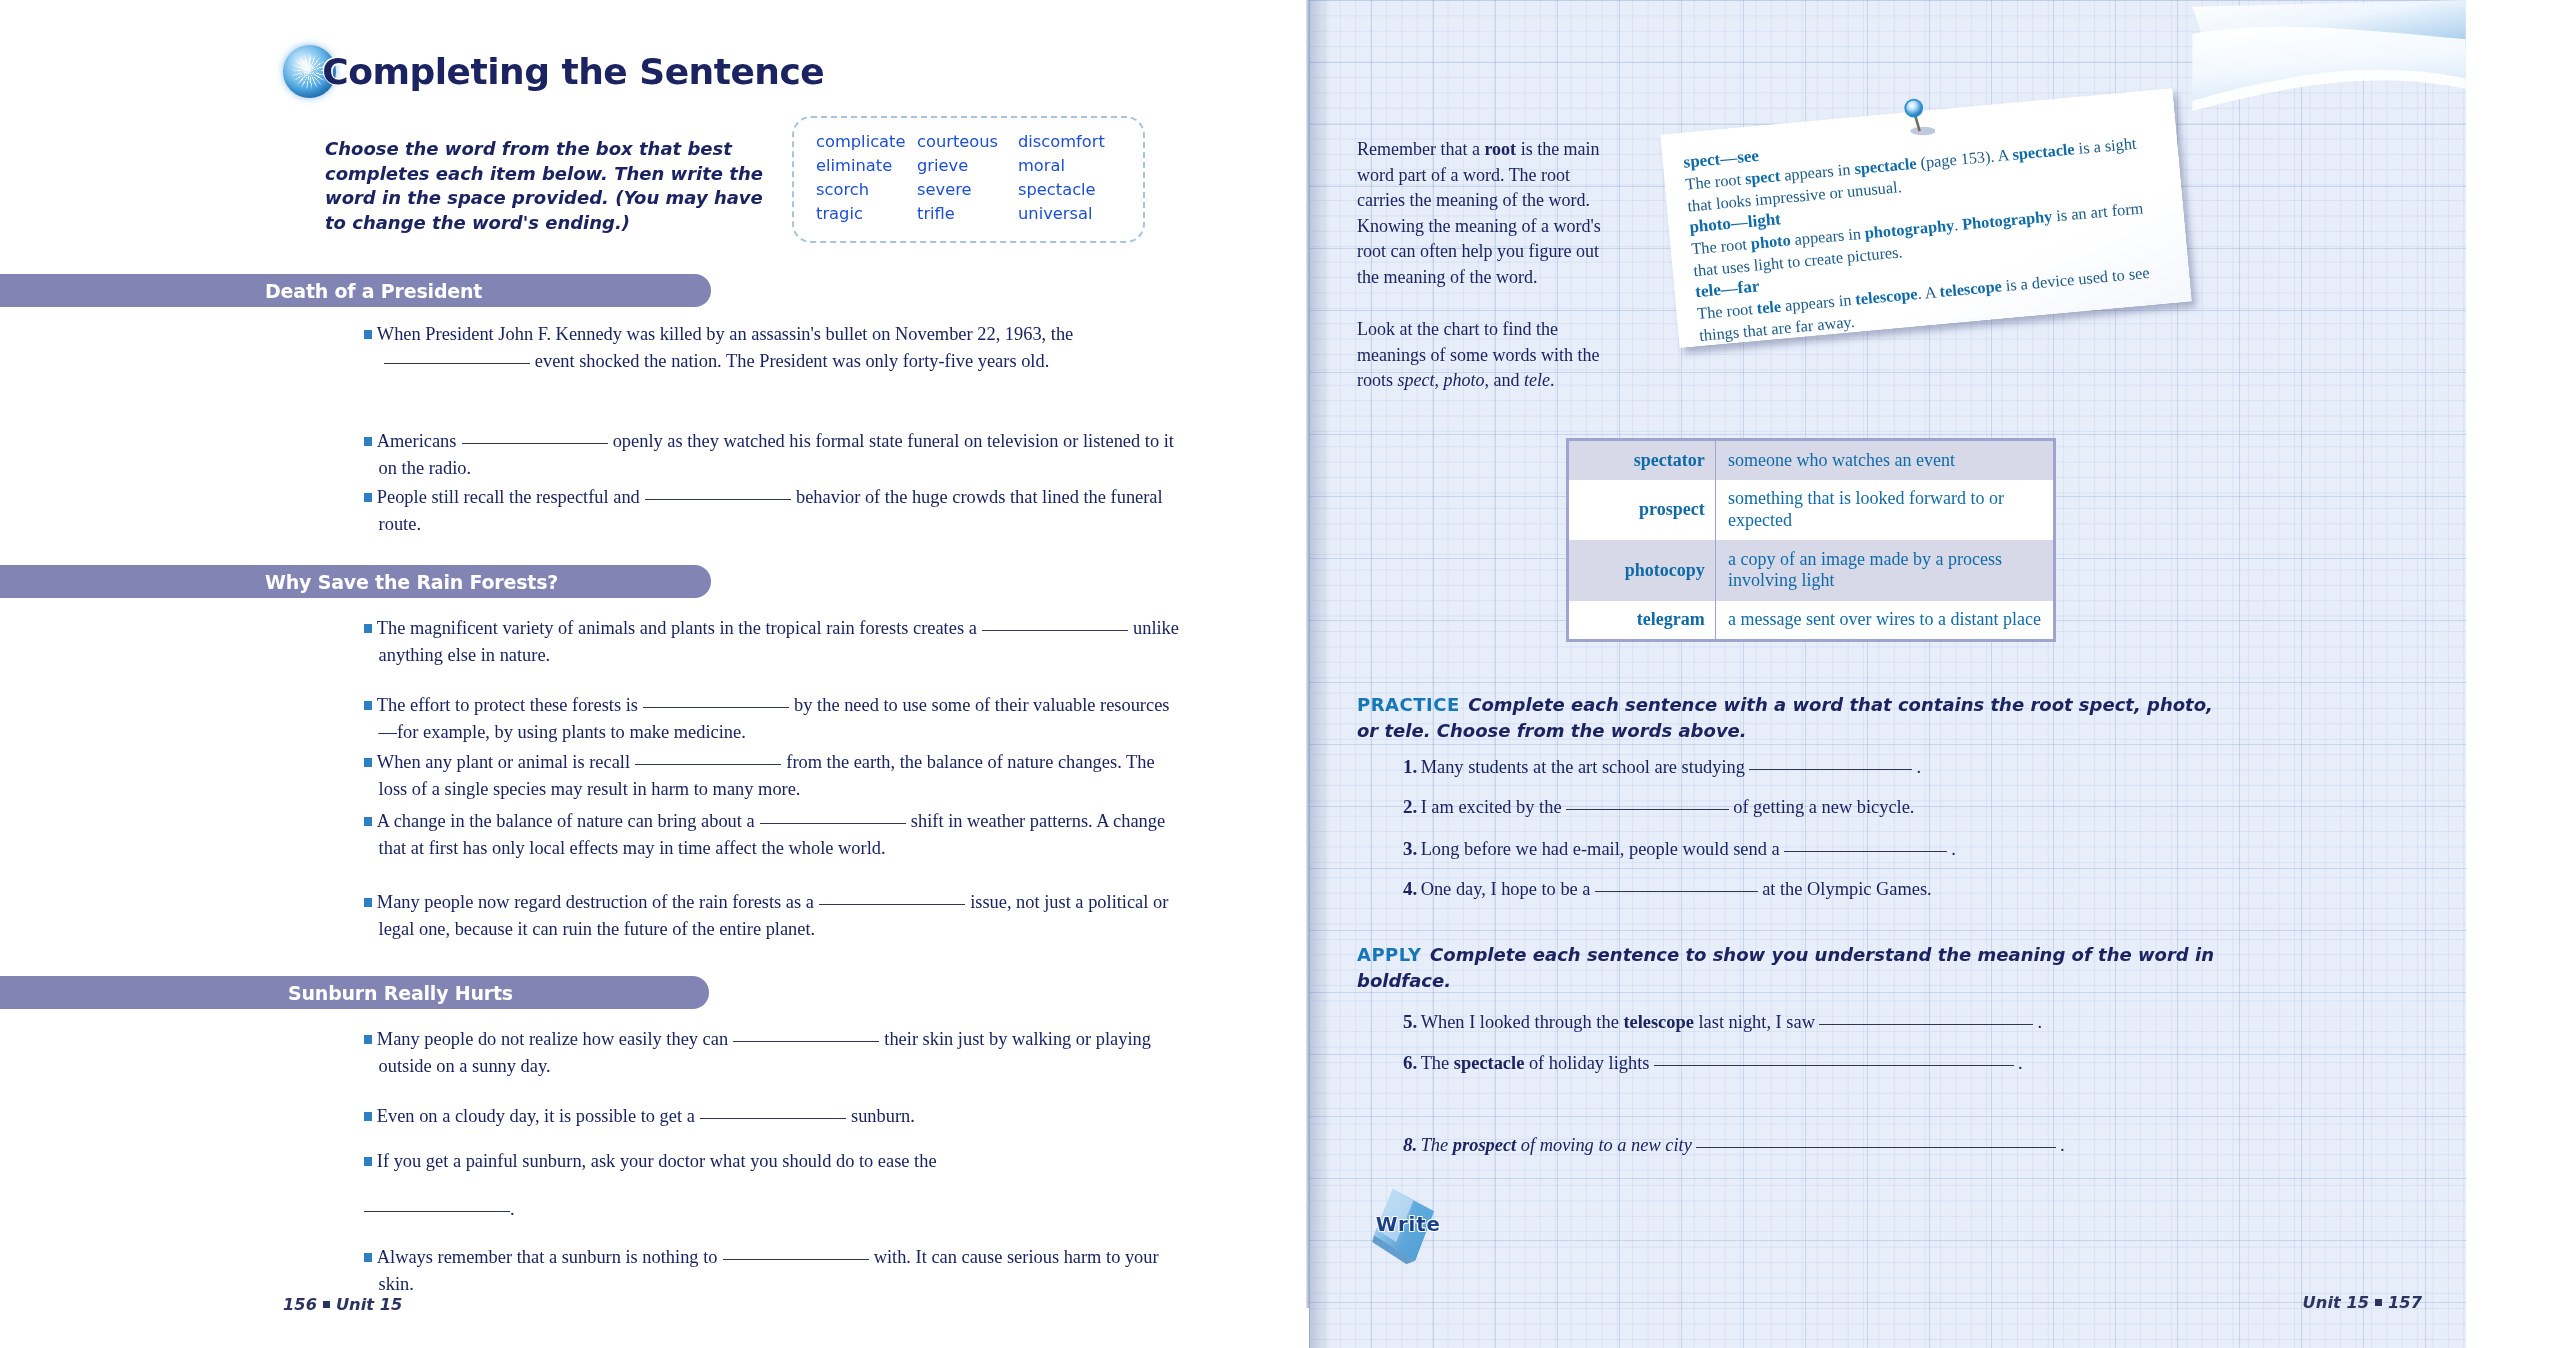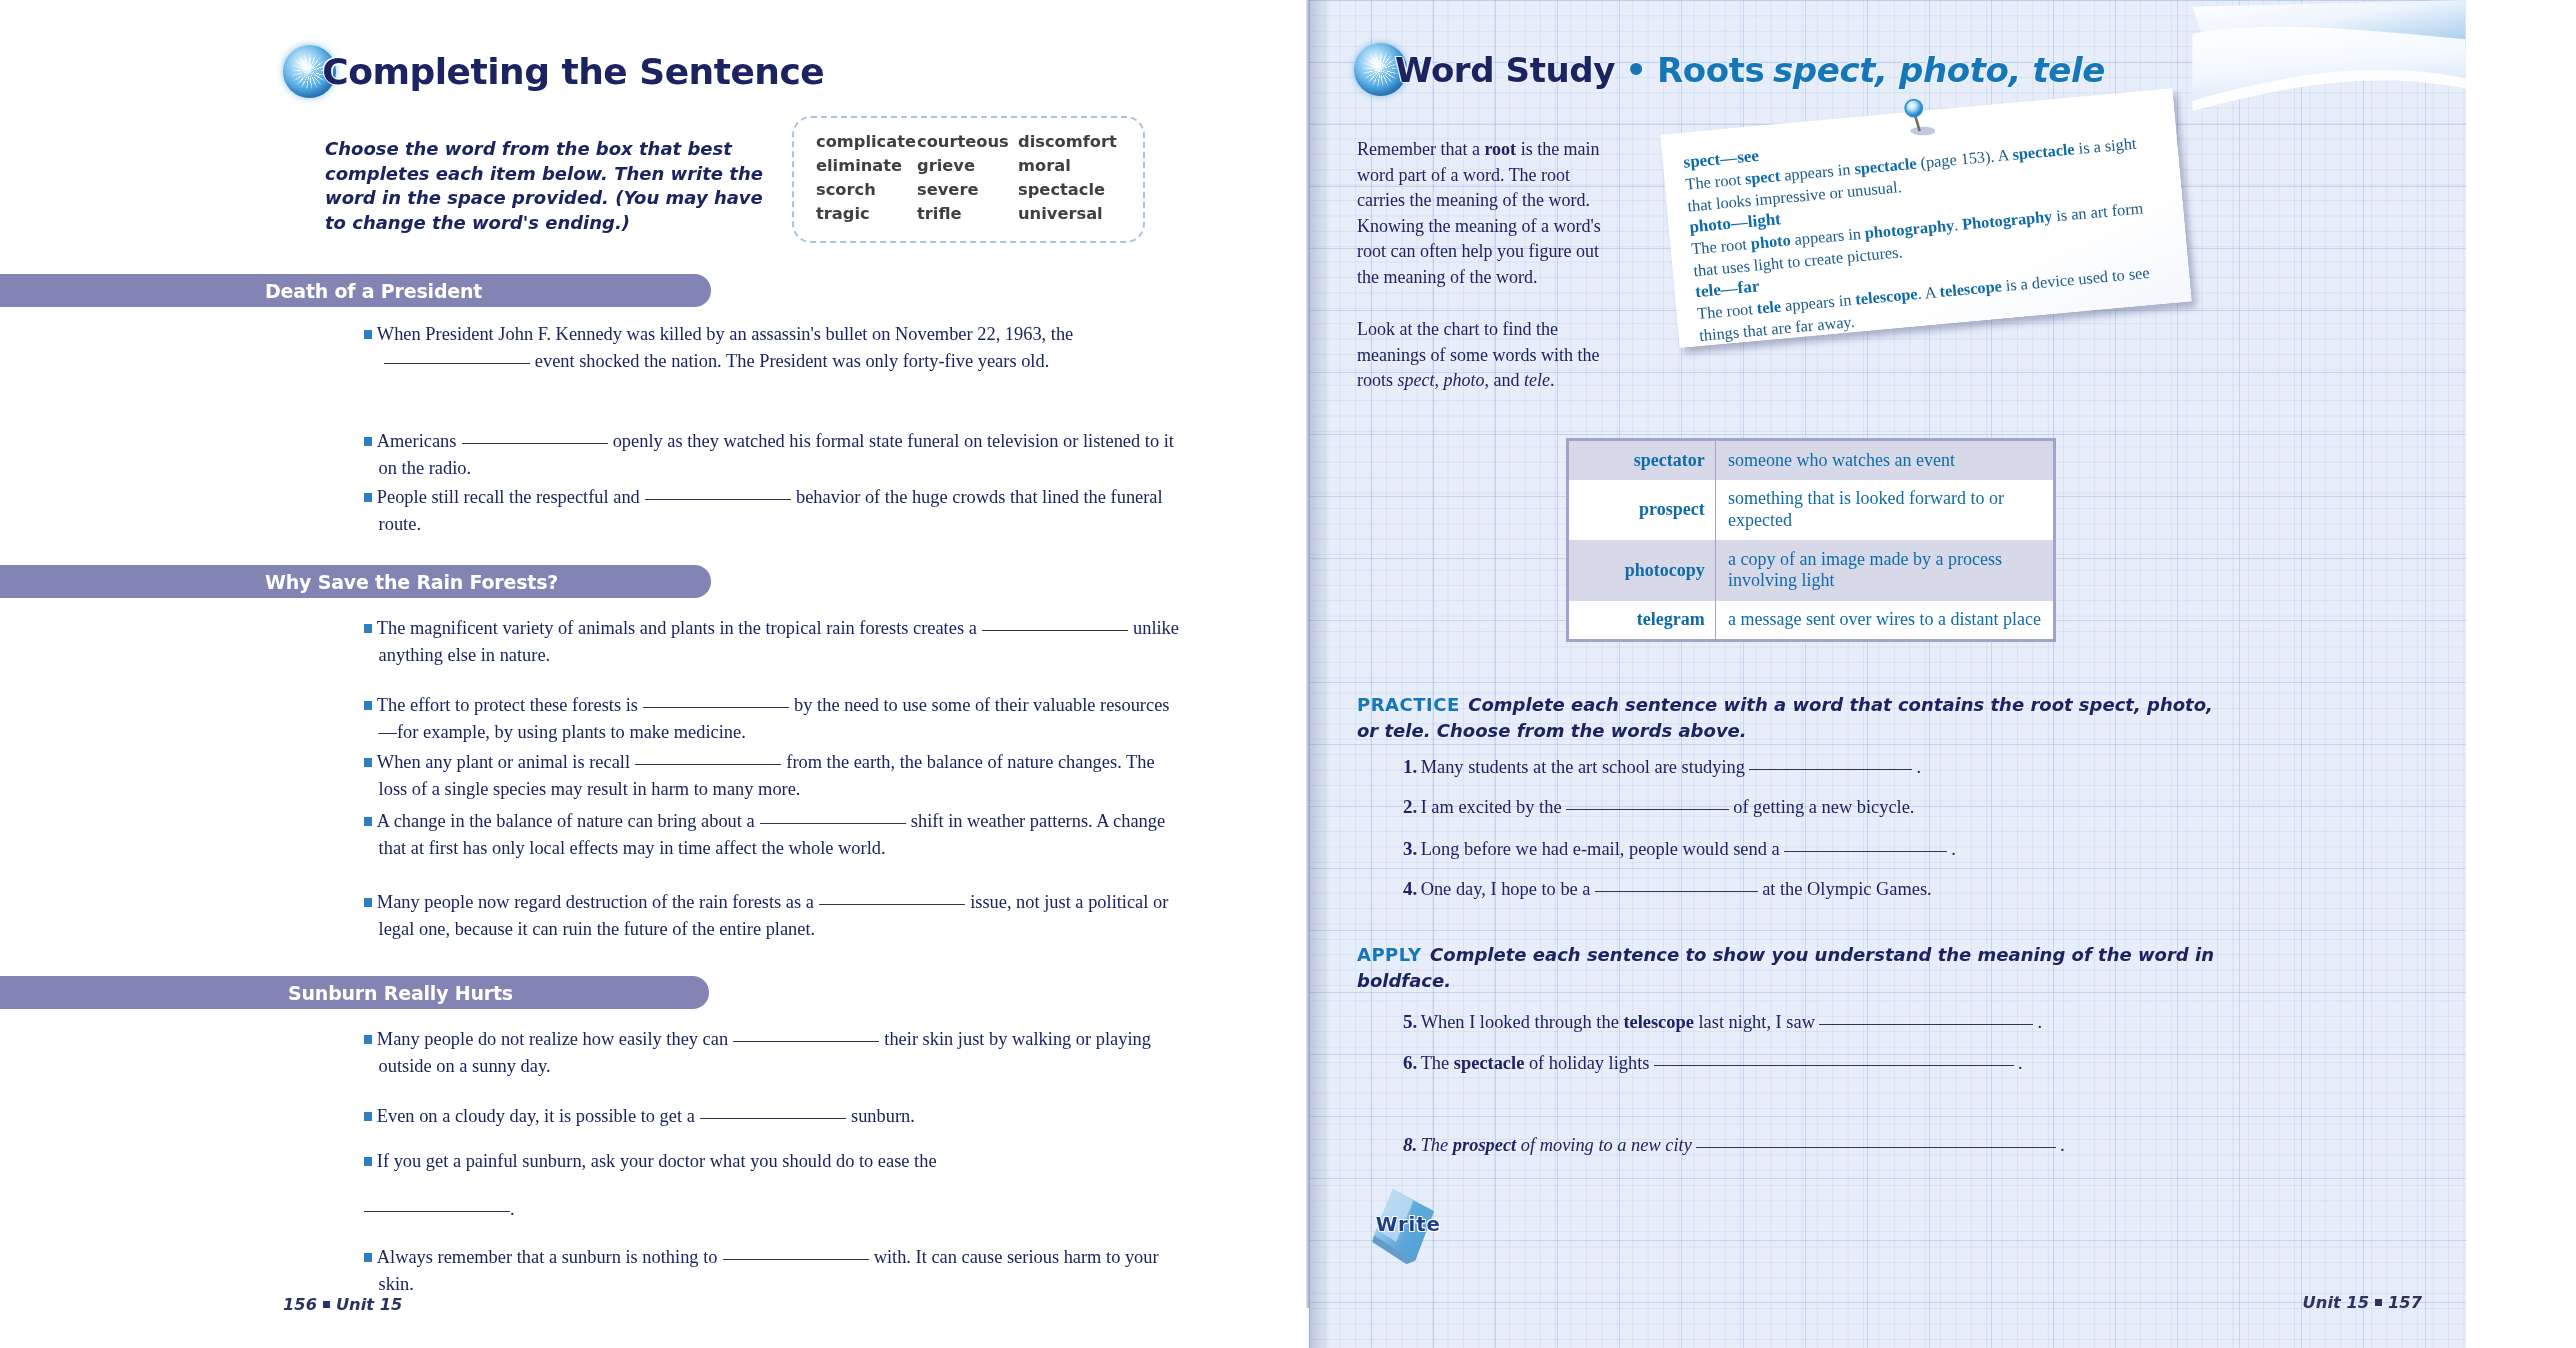--- a/index.html
+++ b/index.html
@@ -93,21 +93,21 @@
     padding: 15.4px 22px 17px 22px;
     display: flex; gap: 0px;
     background: #ffffff;
   }
   .wordbox .col { display: flex; flex-direction: column; gap: 5.1px; }
   .wordbox .col:nth-child(1) { width: 101px; }
   .wordbox .col:nth-child(2) { width: 101px; }
   .wordbox .col:nth-child(3) { width: 103px; }
   .wordbox span {
     font-family: "DejaVu Sans", sans-serif;
-    font-weight: bold; font-size: 16.3px; color: #404040;
+    font-weight: normal; font-size: 16.3px; color: #1d4ed8;
     line-height: 1.15;
   }
 
   .band {
     position: absolute;
     height: 33px;
     background: #8285b4;
     border-radius: 0 16.3px 16.3px 0;
     display: flex; align-items: center;
     padding-left: 0;
@@ -382,26 +382,20 @@
             <stop offset="55%" stop-color="#f4f9ff"></stop>
             <stop offset="100%" stop-color="#d9e9f8"></stop>
           </linearGradient>
         </defs>
         <path d="M0,8 L320,0 L320,56 C230,44 120,58 30,96 Z" fill="url(#cg1)"></path>
         <path d="M0,40 C90,22 210,36 320,46 L320,96 C215,74 110,88 0,122 Z" fill="url(#cg2)"></path>
         <path d="M0,118 C110,86 215,70 320,92 L320,104 C215,82 110,100 0,130 Z" fill="#ffffff" opacity=".9"></path>
       </svg>
     </div>
 
-    <div class="rhdr" style="left:45px; top:43px;">
-      <div class="sphere"></div>
-      <div class="rtitle">
-        <span class="t-navy">Word Study</span><span class="t-bluebullet" style="margin:0 10.3px;">•</span><span class="t-blue">Roots</span><span class="t-blue-ital" style="margin-left:8.6px;">spect, photo, tele</span>
-      </div>
-    </div>
 
     <div class="rpara" style="left:48px; top:137px;">
       <span>Remember that a </span><b>root</b><span> is the main word part of a word. The root carries the meaning of the word. Knowing the meaning of a word's root can often help you figure out the meaning of the word.</span>
     </div>
     <div class="rpara" style="left:48px; top:317px;">
       <span>Look at the chart to find the meanings of some words with the roots </span><i>spect, photo,</i><span> and </span><i>tele</i><span>.</span>
     </div>
 
     <div class="note-wrap" style="left:360px; top:111px;">
       <div class="note">

